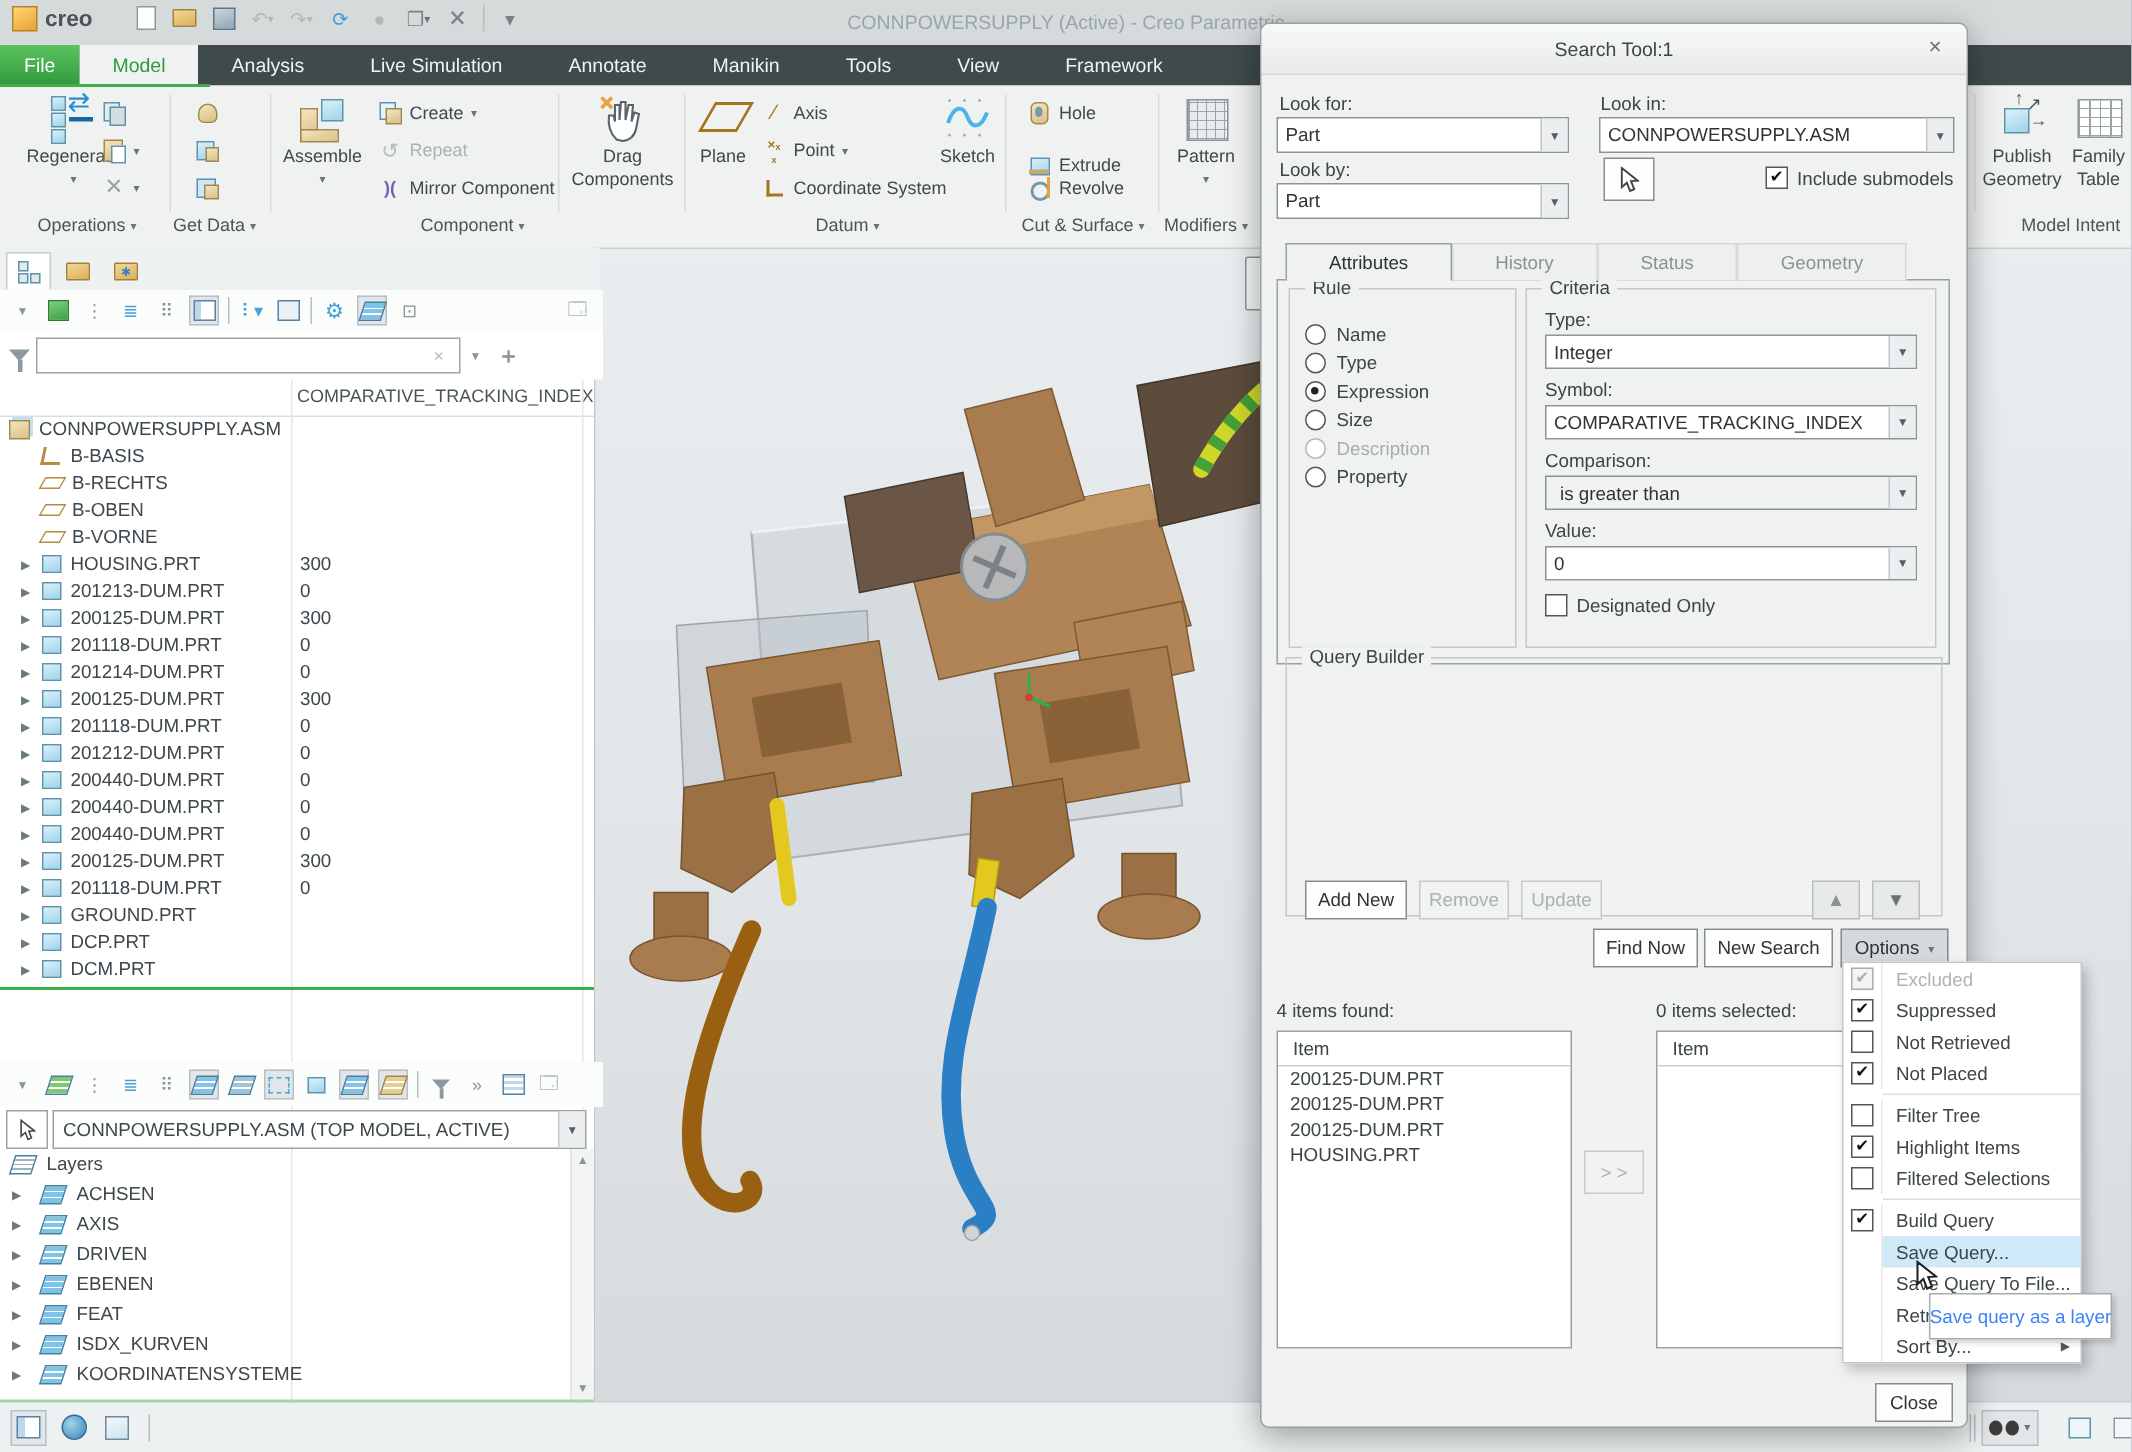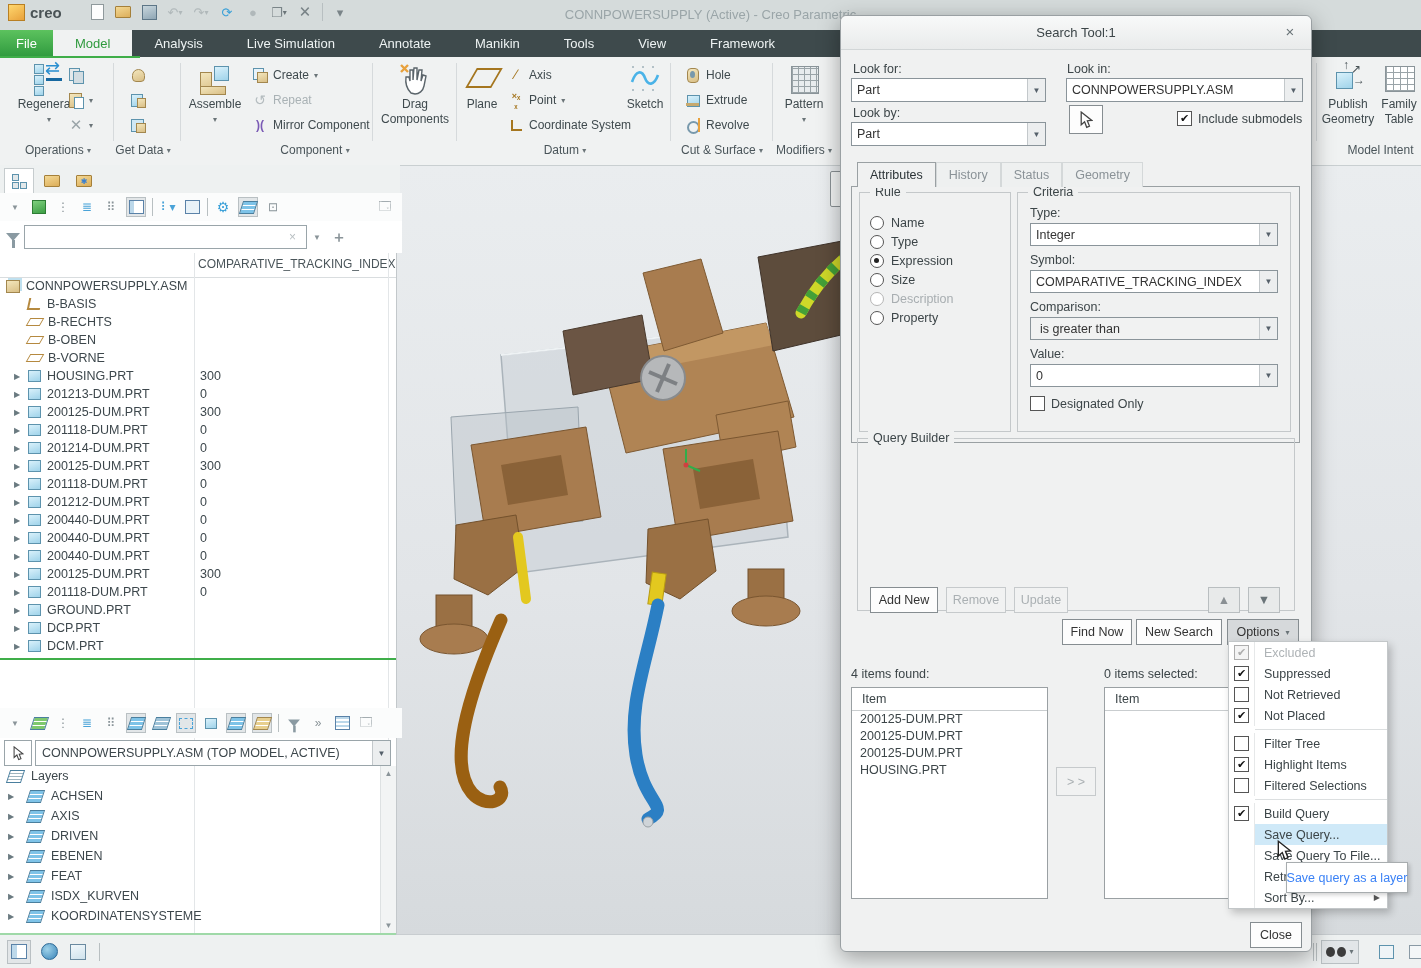--- a/index.html
+++ b/index.html
@@ -92,21 +92,21 @@
   .dialog{position:absolute;left:840px;top:15px;width:470px;height:935px;background:#f0f1f1;border:1px solid #9aa0a3;border-radius:6px;box-shadow:0 6px 22px rgba(0,0,0,.35);z-index:50;}
   .dtitle{position:absolute;left:0;top:0;width:100%;height:33px;background:linear-gradient(#f8f9f9,#e9ebeb);border-bottom:1px solid #d2d6d7;border-radius:6px 6px 0 0;text-align:center;line-height:33px;font-size:13px;color:#3c4548;}
   .dclose{position:absolute;right:10px;top:6px;width:22px;height:22px;text-align:center;line-height:20px;color:#6a7478;font-size:15px;}
   .dlabel{position:absolute;font-size:12.5px;color:#3c4548;}
   .combo{position:absolute;height:22px;border:1px solid #8a949a;background:#fff;display:flex;align-items:center;padding-left:5px;font-size:12.5px;color:#333;}
   .checkline{position:absolute;display:flex;align-items:center;gap:6px;font-size:12.5px;color:#3c4548;}
   .cbx{width:13px;height:13px;border:1px solid #555;background:#fff;display:flex;align-items:center;justify-content:center;font-size:11px;line-height:11px;color:#111;flex:0 0 13px;}
   .cbx.off{color:transparent;}
   .cbx.disd{border-color:#adadad;color:#adadad;background:#f4f4f4;}
   .dtabs{position:absolute;left:16px;top:146px;display:flex;height:25px;z-index:2;}
-  .dtab{padding:0 12px;line-height:24px;font-size:12.5px;color:#8a9297;border:1px solid #d4d8d9;border-bottom:none;background:#eef0f0;}
+  .dtab{padding:0 28px;line-height:24px;font-size:12.5px;color:#8a9297;border:1px solid #d4d8d9;border-bottom:none;background:#eef0f0;}
   .dtab.on{background:#f0f1f1;color:#2b3336;border-color:#9aa0a3;position:relative;}
   .dtab.on:after{content:"";position:absolute;left:0;right:0;bottom:-1px;height:2px;background:#f0f1f1;}
   .tabbox{position:absolute;left:10px;top:170px;width:447px;height:255px;border:1px solid #9aa0a3;background:#f0f1f1;}
   .fs{position:absolute;border:1px solid #c4c8ca;}
   .fs>.legend{position:absolute;top:-8px;left:10px;background:#f0f1f1;padding:0 5px;font-size:12.5px;color:#3c4548;}
   .radioline{display:flex;align-items:center;gap:7px;height:19px;font-size:12.5px;color:#3c4548;}
   .radioline.disd{color:#a8aeb1;}
   .rdo{width:12px;height:12px;border-radius:50%;border:1px solid #555;background:#fff;position:relative;flex:0 0 12px;}
   .rdo.on:after{content:"";position:absolute;left:3px;top:3px;width:5px;height:5px;border-radius:50%;background:#222;}
   .rdo.disd{border-color:#b5b5b5;}
@@ -314,21 +314,21 @@
     <div class="glabel" style="left:510px;width:110px"><span>Datum</span> <span class="caret">▾</span></div>
     <div class="rg-sep" style="left:670px"></div>
 
     <div class="smallitem" style="left:685px;top:8px">
       <span class="si">
           <span class="cubet" style="left:2px;top:1px;width:10px;height:13px;border-radius:4px"></span>
           <span style="position:absolute;left:5px;top:4px;width:5px;height:7px;border-radius:50%;background:#7899ac"></span>
         </span>
       <span>Hole</span>
     </div>
-    <div class="smallitem" style="left:685px;top:33px">
+    <div class="smallitem" style="left:685px;top:43px">
       <span class="si">
           <span class="cubeb" style="left:2px;top:3px;width:11px;height:10px"></span>
           <span class="cubet" style="left:1px;top:11px;width:13px;height:3px;border:none;background:#c7a96e"></span>
         </span>
       <span>Extrude</span>
     </div>
     <div class="smallitem" style="left:685px;top:58px">
       <span class="si">
           <span style="position:absolute;left:2px;top:4px;width:9px;height:9px;border-radius:50%;border:2px solid #7899ac"></span>
           <span style="position:absolute;left:13px;top:1px;width:2px;height:14px;background:#e8a13c"></span>

